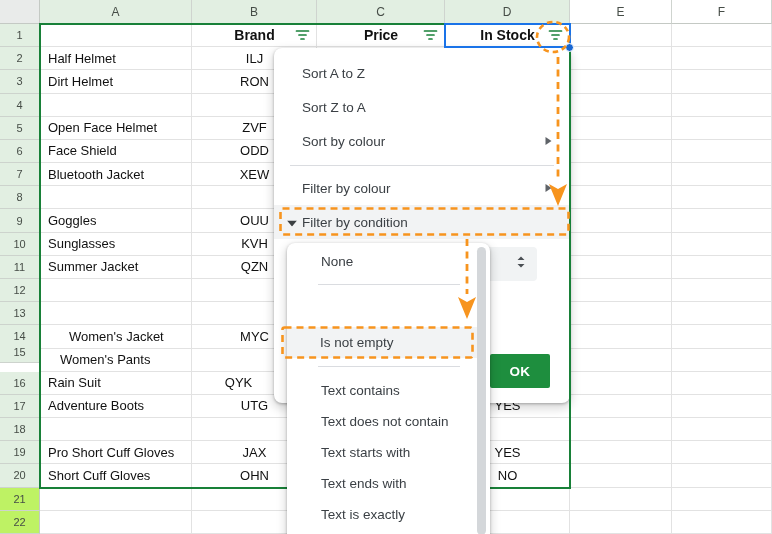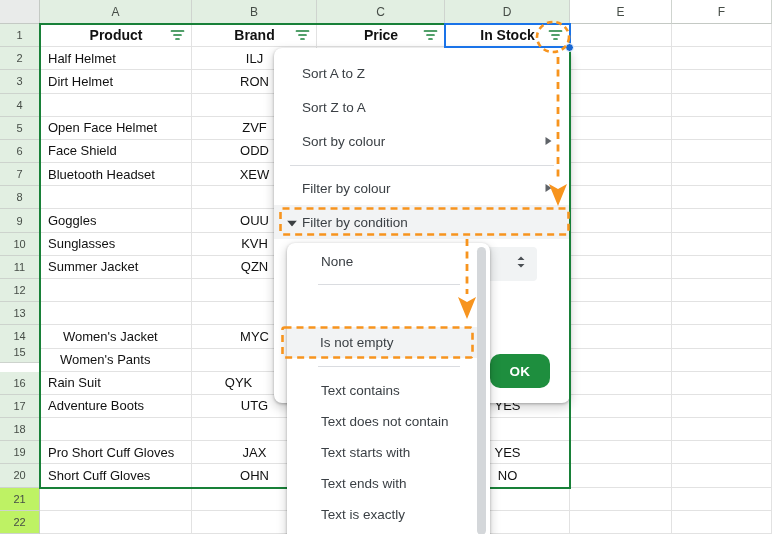--- a/index.html
+++ b/index.html
@@ -44,21 +44,21 @@
     padding-left:28px;font-size:13.5px;color:var(--menu-txt);cursor:pointer;}
   .menu-item.hl{background:#f2f3f4;}
   .menu-item .sub-arrow{position:absolute;right:18px;top:50%;transform:translateY(-50%);}
   .menu-item .disclosure{position:absolute;left:13px;top:50%;transform:translateY(-50%);}
   .menu-divider{position:absolute;left:16px;right:16px;height:1px;background:#dadce0;}
 
   .cond-select{position:absolute;left:29px;top:199px;width:234px;height:34px;background:#f1f3f4;
     border-radius:4px;cursor:pointer;}
   .cond-select .unfold{position:absolute;right:11px;top:50%;transform:translateY(-50%);}
   .ok-btn{position:absolute;left:216px;top:306px;width:60px;height:34px;background:var(--ok);color:#fff;
-    font-weight:bold;font-size:13.5px;border:none;border-radius:10px;cursor:pointer;letter-spacing:.3px;}
+    font-weight:bold;font-size:13.5px;border:none;border-radius:2px;cursor:pointer;letter-spacing:.3px;}
 
   .submenu{position:absolute;left:287px;top:243px;width:203px;height:292px;background:#fff;
     border-radius:8px 8px 0 0;box-shadow:0 1px 3px rgba(0,0,0,.28),0 4px 10px 2px rgba(0,0,0,.14);z-index:20;}
   .submenu-item{position:absolute;left:0;width:190px;height:31px;display:flex;align-items:center;
     padding-left:34px;font-size:13.5px;color:var(--menu-txt);cursor:pointer;}
   .submenu-item.hl{background:#f2f3f4;padding-left:33px;}
   .submenu-divider{position:absolute;left:31px;width:142px;height:1px;background:#dadce0;}
   .scrollbar{position:absolute;right:4px;top:4px;width:9px;bottom:0;z-index:21;cursor:pointer;}
   .scroll-thumb{position:absolute;left:0;top:0;width:9px;height:100%;background:#d4d7da;border-radius:5px;}
 
@@ -105,32 +105,20 @@
   <div id="gridLines">
       <div class="vline" style="left: 191px;"></div>
       <div class="vline" style="left: 316px;"></div>
       <div class="vline" style="left: 444px;"></div>
       <div class="vline" style="left: 569px;"></div>
       <div class="vline" style="left: 671px;"></div>
       <div class="vline" style="left: 771px;"></div>
     </div>
   <div id="gridRows">
       <div class="grid-row" style="top: 24px; height: 23.18px;">
-        <div class="cell hdr" style="left: 0px; width: 152px;">
-          <span>Product</span>
-          <span class="filter-btn">
-            <svg width="15" height="12" viewBox="0 0 15 12">
-              <g stroke="#188038" stroke-width="1.7" stroke-linecap="round">
-                <line x1="1.5" y1="2" x2="13.5" y2="2"></line>
-                <line x1="4" y1="6" x2="11" y2="6"></line>
-                <line x1="6" y1="10" x2="9" y2="10"></line>
-              </g>
-            </svg>
-          </span>
-        </div>
         <div class="cell hdr" style="left: 152px; width: 125px; justify-content: center;">
           <span>Brand</span>
           <span class="filter-btn">
             <svg width="15" height="12" viewBox="0 0 15 12">
               <g stroke="#188038" stroke-width="1.7" stroke-linecap="round">
                 <line x1="1.5" y1="2" x2="13.5" y2="2"></line>
                 <line x1="4" y1="6" x2="11" y2="6"></line>
                 <line x1="6" y1="10" x2="9" y2="10"></line>
               </g>
             </svg>
@@ -172,40 +160,40 @@
       <div class="grid-row" style="top: 93.54px; height: 23.18px;"></div>
       <div class="grid-row" style="top: 116.72px; height: 23.18px;">
         <div class="cell left" style="left: 0px; width: 152px;">Open Face Helmet</div>
         <div class="cell center" style="left: 152px; width: 125px;">ZVF</div>
       </div>
       <div class="grid-row" style="top: 139.9px; height: 23.18px;">
         <div class="cell left" style="left: 0px; width: 152px;">Face Shield</div>
         <div class="cell center" style="left: 152px; width: 125px;">ODD</div>
       </div>
       <div class="grid-row" style="top: 163.08px; height: 23.18px;">
-        <div class="cell left" style="left: 0px; width: 152px;">Bluetooth Headset</div>
+        <div class="cell left" style="left: 0px; width: 152px;">Bluetooth Jacket</div>
         <div class="cell center" style="left: 152px; width: 125px;">XEW</div>
       </div>
       <div class="grid-row" style="top: 186.26px; height: 23.18px;"></div>
       <div class="grid-row" style="top: 209.44px; height: 23.18px;">
         <div class="cell left" style="left: 0px; width: 152px;">Goggles</div>
         <div class="cell center" style="left: 152px; width: 125px;">OUU</div>
       </div>
       <div class="grid-row" style="top: 232.62px; height: 23.18px;">
         <div class="cell left" style="left: 0px; width: 152px;">Sunglasses</div>
         <div class="cell center" style="left: 152px; width: 125px;">KVH</div>
       </div>
       <div class="grid-row" style="top: 255.8px; height: 23.18px;">
         <div class="cell left" style="left: 0px; width: 152px;">Summer Jacket</div>
         <div class="cell center" style="left: 152px; width: 125px;">QZN</div>
       </div>
       <div class="grid-row" style="top: 278.98px; height: 23.18px;"></div>
       <div class="grid-row" style="top: 302.16px; height: 23.18px;"></div>
       <div class="grid-row" style="top: 325.34px; height: 23.18px;">
-        <div class="cell left" style="left: 0px; width: 152px; padding-left: 23px;">Women's Jacket</div>
+        <div class="cell left" style="left: 6px; width: 152px; padding-left: 23px;">Women's Jacket</div>
         <div class="cell center" style="left: 152px; width: 125px;">MYC</div>
       </div>
       <div class="grid-row" style="top: 348.52px; height: 23.18px;">
         <div class="cell left" style="left: 12px; width: 144px;">Women's Pants</div>
       </div>
       <div class="grid-row" style="top: 371.7px; height: 23.18px;">
         <div class="cell left" style="left: 0px; width: 152px;">Rain Suit</div>
         <div class="cell center" style="left: 136px; width: 125px;">QYK</div>
       </div>
       <div class="grid-row" style="top: 394.88px; height: 23.18px;">

